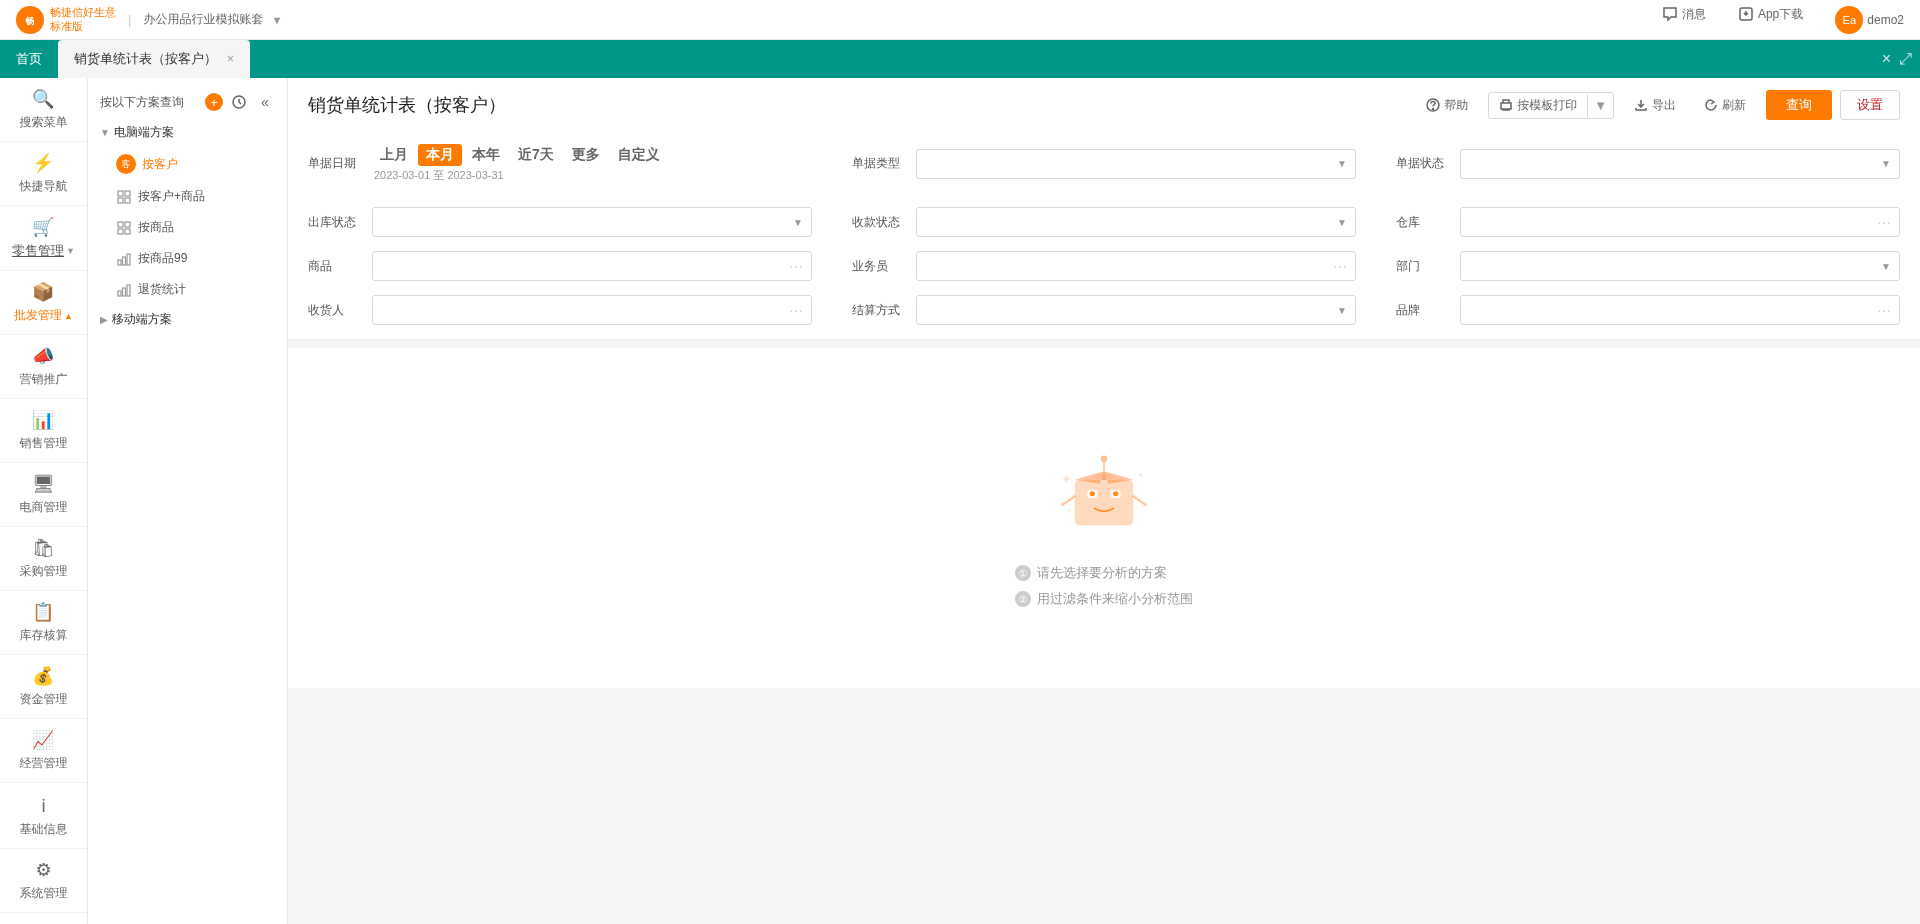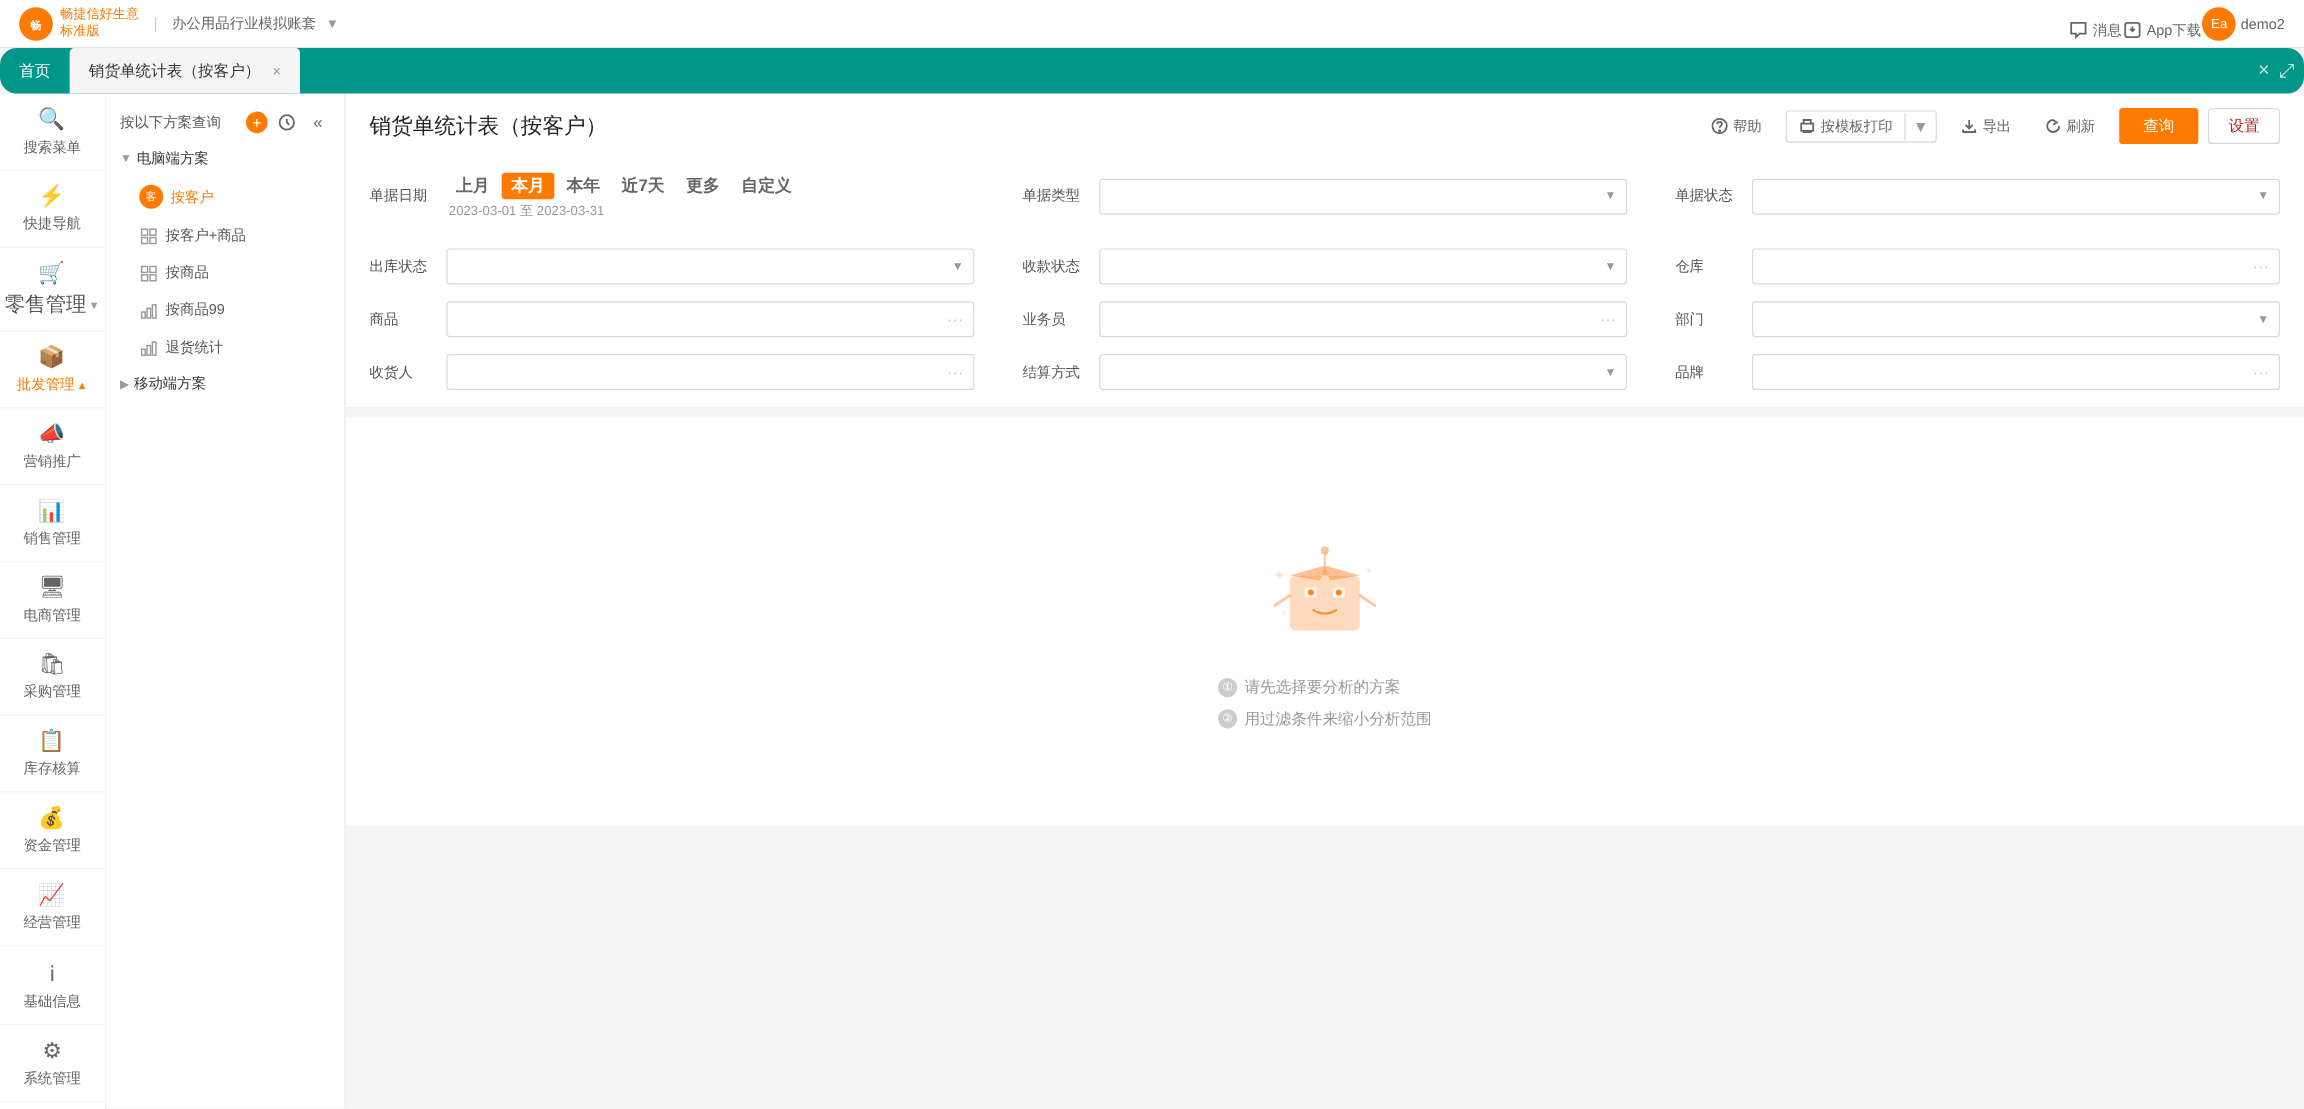--- a/index.html
+++ b/index.html
@@ -40,22 +40,22 @@
     }
     .logo-text {
       font-size: 11px;
       color: #ff7a00;
       line-height: 1.2;
     }
     .breadcrumb-divider { color: #ccc; margin: 0 4px; }
     .breadcrumb-item { color: #666; font-size: 12px; cursor: pointer; }
     .top-header-right {
       display: flex;
-      align-items: flex-end;
-      gap: 1px;
+      align-items: flex-start;
+      gap: 32px;
     }
     .header-action {
       display: flex;
       align-items: center;
       gap: 4px;
       color: #666;
       font-size: 12px;
       cursor: pointer;
     }
     .header-action svg { width: 16px; height: 16px; }
@@ -72,21 +72,20 @@
     }
 
     
     .tab-bar {
       height: 38px;
       background: #009688;
       display: flex;
       align-items: center;
       padding: 12px 0;
       flex-shrink: 0;
-      border-radius: 14px;
     }
     .tab-item {
       height: 38px;
       display: flex;
       align-items: center;
       padding: 0 16px;
       font-size: 13px;
       cursor: pointer;
       color: rgba(255,255,255,0.85);
       gap: 6px;
@@ -555,21 +554,21 @@
       <span class="sidebar-icon">🔍</span>
       <span>搜索菜单</span>
     </div>
     <div class="sidebar-item">
       <span class="sidebar-icon">⚡</span>
       <span>快捷导航</span>
     </div>
     <div class="sidebar-item-with-arrow">
       <span class="sidebar-icon" style="font-size:18px;">🛒</span>
       <div class="sidebar-item-label-row">
-        <span style="font-size:17px;color:#555;">零售管理</span>
+        <span style="font-size:13px;color:#555;text-decoration:underline;">零售管理</span>
         <span style="font-size:9px;color:#999;">▼</span>
       </div>
     </div>
     <div class="sidebar-item-with-arrow active-sidebar">
       <span class="sidebar-icon" style="font-size:18px;color:#ff7a00;">📦</span>
       <div class="sidebar-item-label-row">
         <span style="font-size:12px;color:#ff7a00;">批发管理</span>
         <span style="font-size:9px;color:#ff7a00;">▲</span>
       </div>
     </div>

